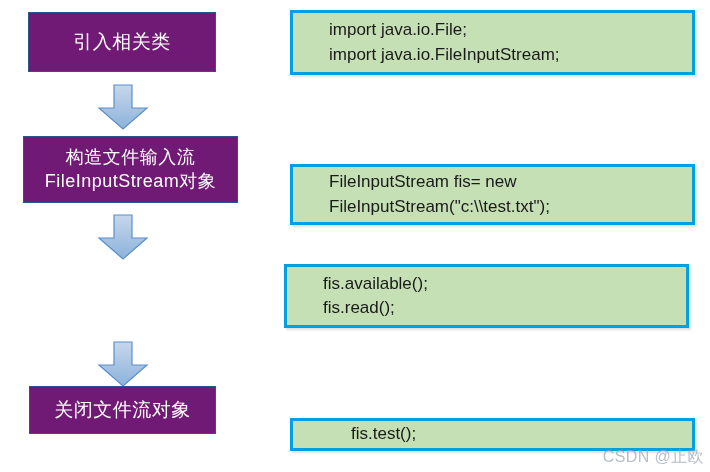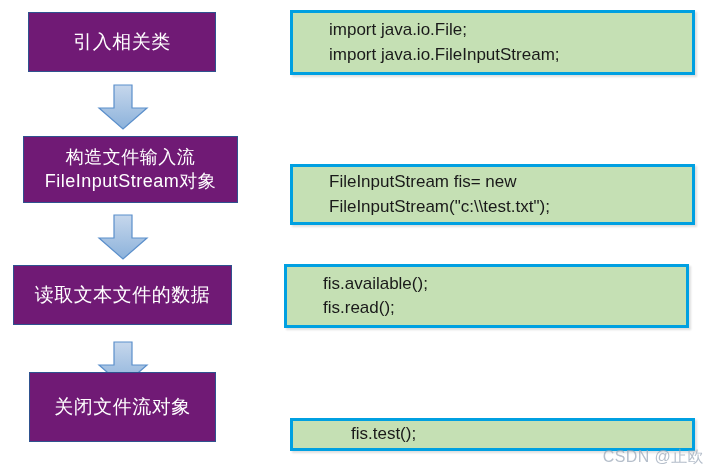--- a/index.html
+++ b/index.html
@@ -111,36 +111,35 @@
       <defs>
         <linearGradient id="ag2" x1="0" y1="0" x2="0" y2="1">
           <stop offset="0%" stop-color="#C6D7EC"></stop>
           <stop offset="100%" stop-color="#8CB2DB"></stop>
         </linearGradient>
       </defs>
       <polygon points="17,1 35,1 35,24 50,24 26,45 2,24 17,24" fill="url(#ag2)" stroke="#5B8FCB" stroke-width="1.2"></polygon>
     </svg>
   </div>
 
-  <div class="step-box" style="left:13px; top:265px; width:219px; height:60px;">读取文本文件的数据</div>
 
   <div class="code-box" style="left:284px; top:264px; width:405px; height:64px;">fis.available();
 fis.read();</div>
 
   <div class="arrow" style="left:97px; top:341px;">
     <svg viewBox="0 0 52 46" width="52" height="46" preserveAspectRatio="none">
       <defs>
         <linearGradient id="ag3" x1="0" y1="0" x2="0" y2="1">
           <stop offset="0%" stop-color="#C6D7EC"></stop>
           <stop offset="100%" stop-color="#8CB2DB"></stop>
         </linearGradient>
       </defs>
       <polygon points="17,1 35,1 35,24 50,24 26,45 2,24 17,24" fill="url(#ag3)" stroke="#5B8FCB" stroke-width="1.2"></polygon>
     </svg>
   </div>
 
-  <div class="step-box" style="left:29px; top:372px; width:187px; height:70px;">关闭文件流对象</div>
+  <div class="step-box" style="left:29px; top:386px; width:187px; height:48px;">关闭文件流对象</div>
 
   <div class="code-box single-line" style="left:290px; top:418px; width:405px; height:33px;">fis.test();</div>
 
   <div id="watermark">CSDN @止欧</div>
 
 </div>
 
 </body></html>

